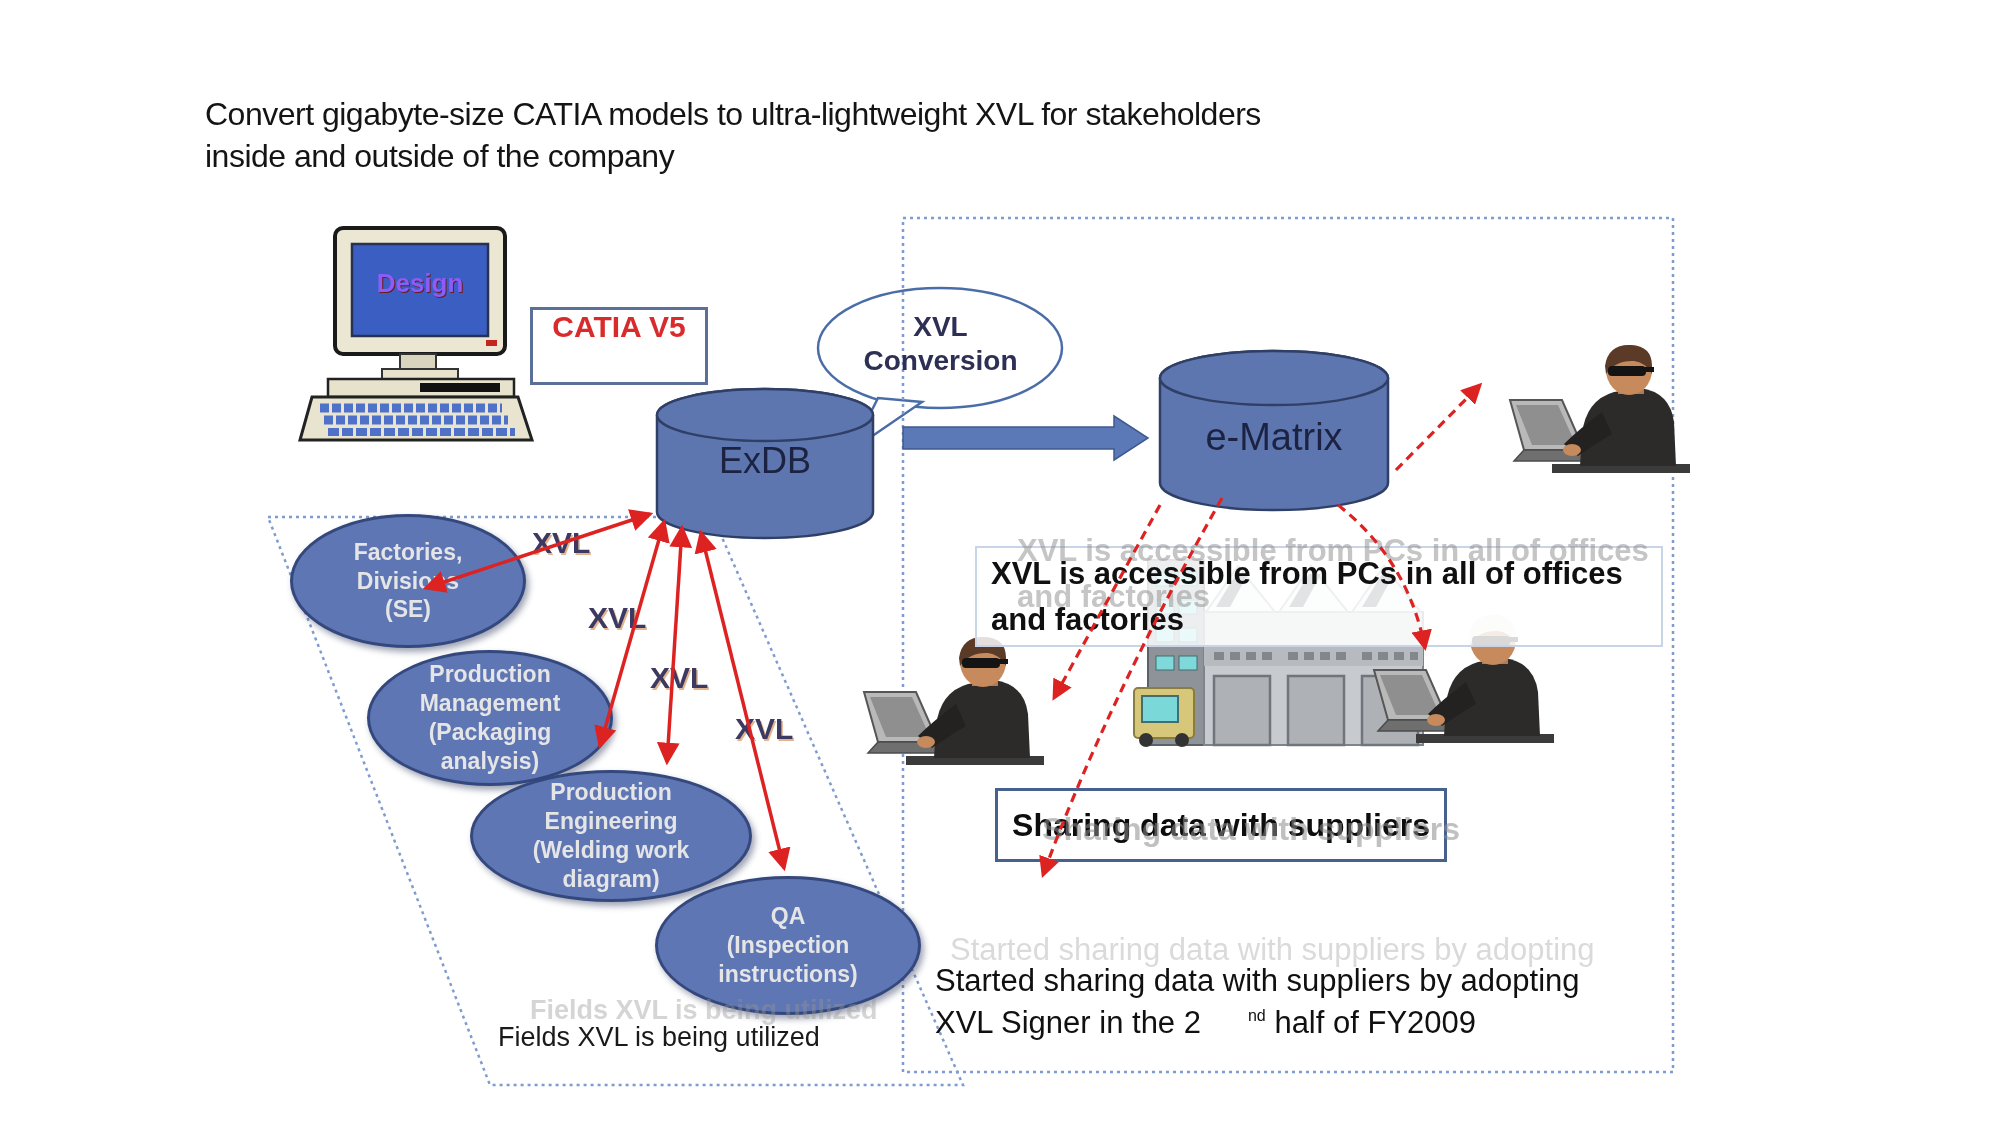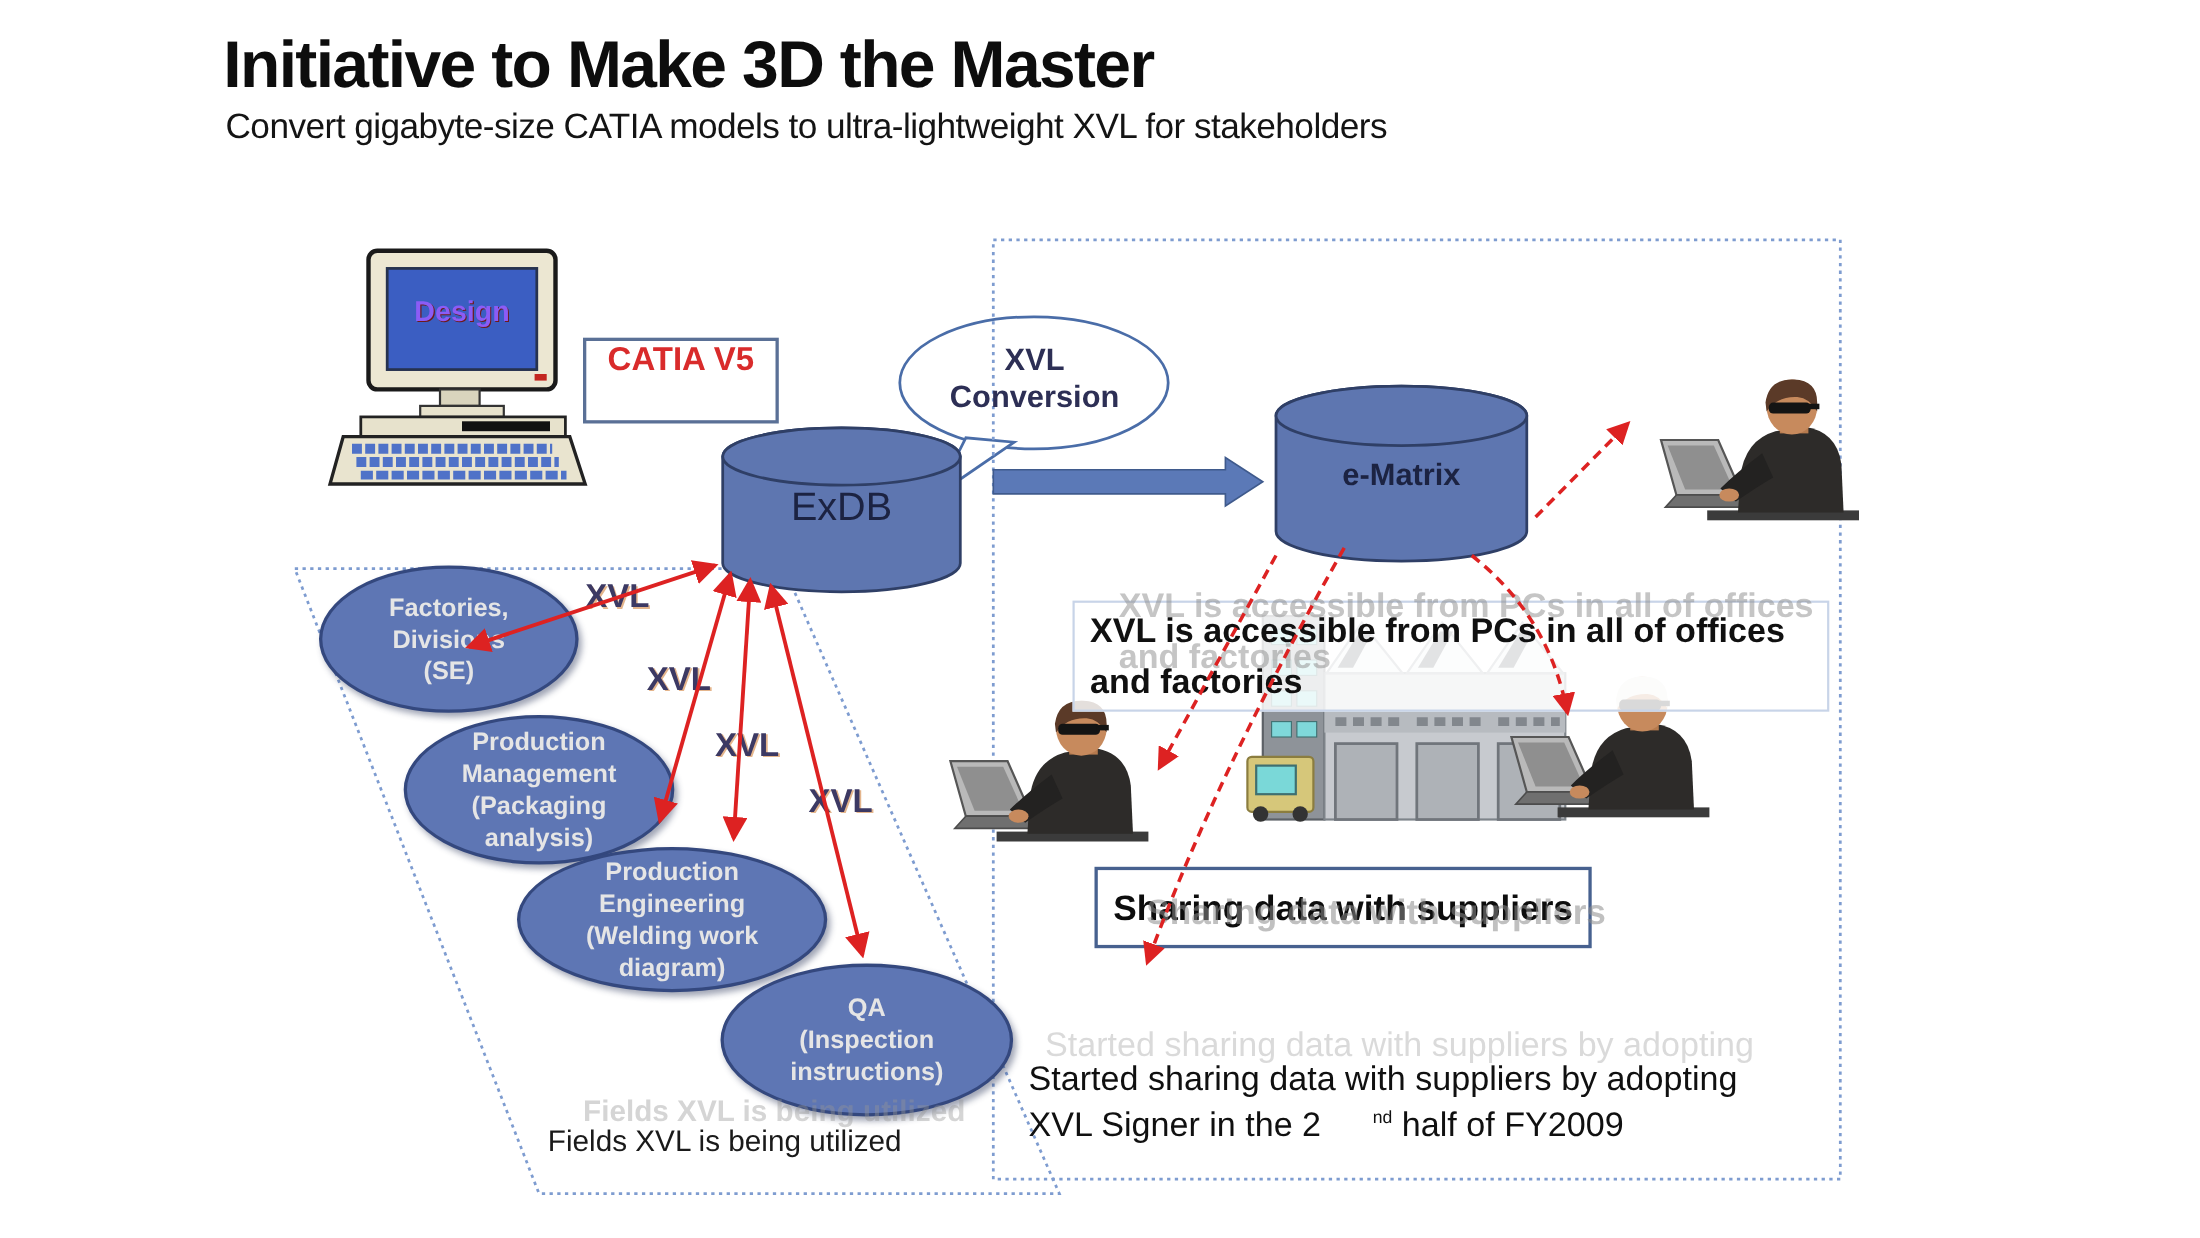--- a/index.html
+++ b/index.html
@@ -13,21 +13,21 @@
   .subtitle{left:205px;font-size:32px;color:#141414;z-index:4;letter-spacing:-0.5px;}
   #subtitle1{top:96px;} #subtitle2{top:138px;}
   #designLabel{left:352px;top:268px;width:136px;text-align:center;font-size:26px;font-weight:bold;
                color:#8b5cf6;text-shadow:1px 1px 0 #6e1a1a;z-index:4;}
   #catiaBox{left:530px;top:307px;width:178px;height:78px;border:3px solid #5a7096;background:#fff;
             display:flex;align-items:flex-start;justify-content:center;font-size:30px;font-weight:bold;
             color:#d92b2b;z-index:2;box-sizing:border-box;}
   #bubbleText{left:848px;top:310px;width:185px;text-align:center;font-size:28px;font-weight:600;
               color:#2d2f55;line-height:1.22;z-index:2;}
   #exdbLabel{left:657px;top:440px;width:216px;text-align:center;font-size:36px;font-weight:500;color:#1c2342;z-index:2;}
-  #ematrixLabel{left:1160px;top:416px;width:228px;text-align:center;font-size:28px;font-weight:700;color:#1c2342;z-index:2;}
+  #ematrixLabel{left:1160px;top:416px;width:228px;text-align:center;font-size:38px;font-weight:400;color:#1c2342;z-index:2;}
   .ellipse{position:absolute;border-radius:50%;background:#5E76B4;border:3px solid #34487E;color:#e5e5e5;
            font-weight:bold;font-size:23px;line-height:1.26;display:flex;flex-direction:column;
            align-items:center;justify-content:center;text-align:center;z-index:2;
            box-shadow:3px 4px 6px rgba(45,55,90,.45);box-sizing:border-box;}
   #e1{left:290px;top:514px;width:236px;height:134px;}
   #e2{left:367px;top:650px;width:246px;height:136px;}
   #e3{left:470px;top:770px;width:282px;height:132px;}
   #e4{left:655px;top:876px;width:266px;height:139px;text-align:right;}
   .xvl{position:absolute;font-weight:bold;font-size:30px;color:#3c3963;z-index:4;
        text-shadow:1.5px 1.5px 0 rgba(205,120,45,.55);}
@@ -145,22 +145,22 @@
         <circle cx="-2" cy="180" r="7" fill="#333"></circle>
           <circle cx="34" cy="180" r="7" fill="#333"></circle>
       </g>
     </g>
 
     <use href="#personDef" transform="translate(1502,342)" color="#5b3a28"></use>
     <use href="#personDef" transform="translate(856,634)" color="#5b3a28"></use>
     <use href="#personDef" transform="translate(1366,612)" color="#e9e9e6"></use>
   </svg>
 
-  <div class="abs" id="slideTitle">Initiative to Make 3D the Master</div>
   <div class="abs subtitle" id="subtitle1">Convert gigabyte-size CATIA models to ultra-lightweight XVL for stakeholders</div>
+  <div class="abs subtitle" id="subtitle2">inside and outside of the company</div>
 
   <div class="abs" id="designLabel">Design</div>
 
   <div class="abs" id="catiaBox">
     <span>CATIA V5</span>
   </div>
 
   <div class="abs" id="bubbleText">
     <div>XVL</div>
     <div>Conversion</div>

